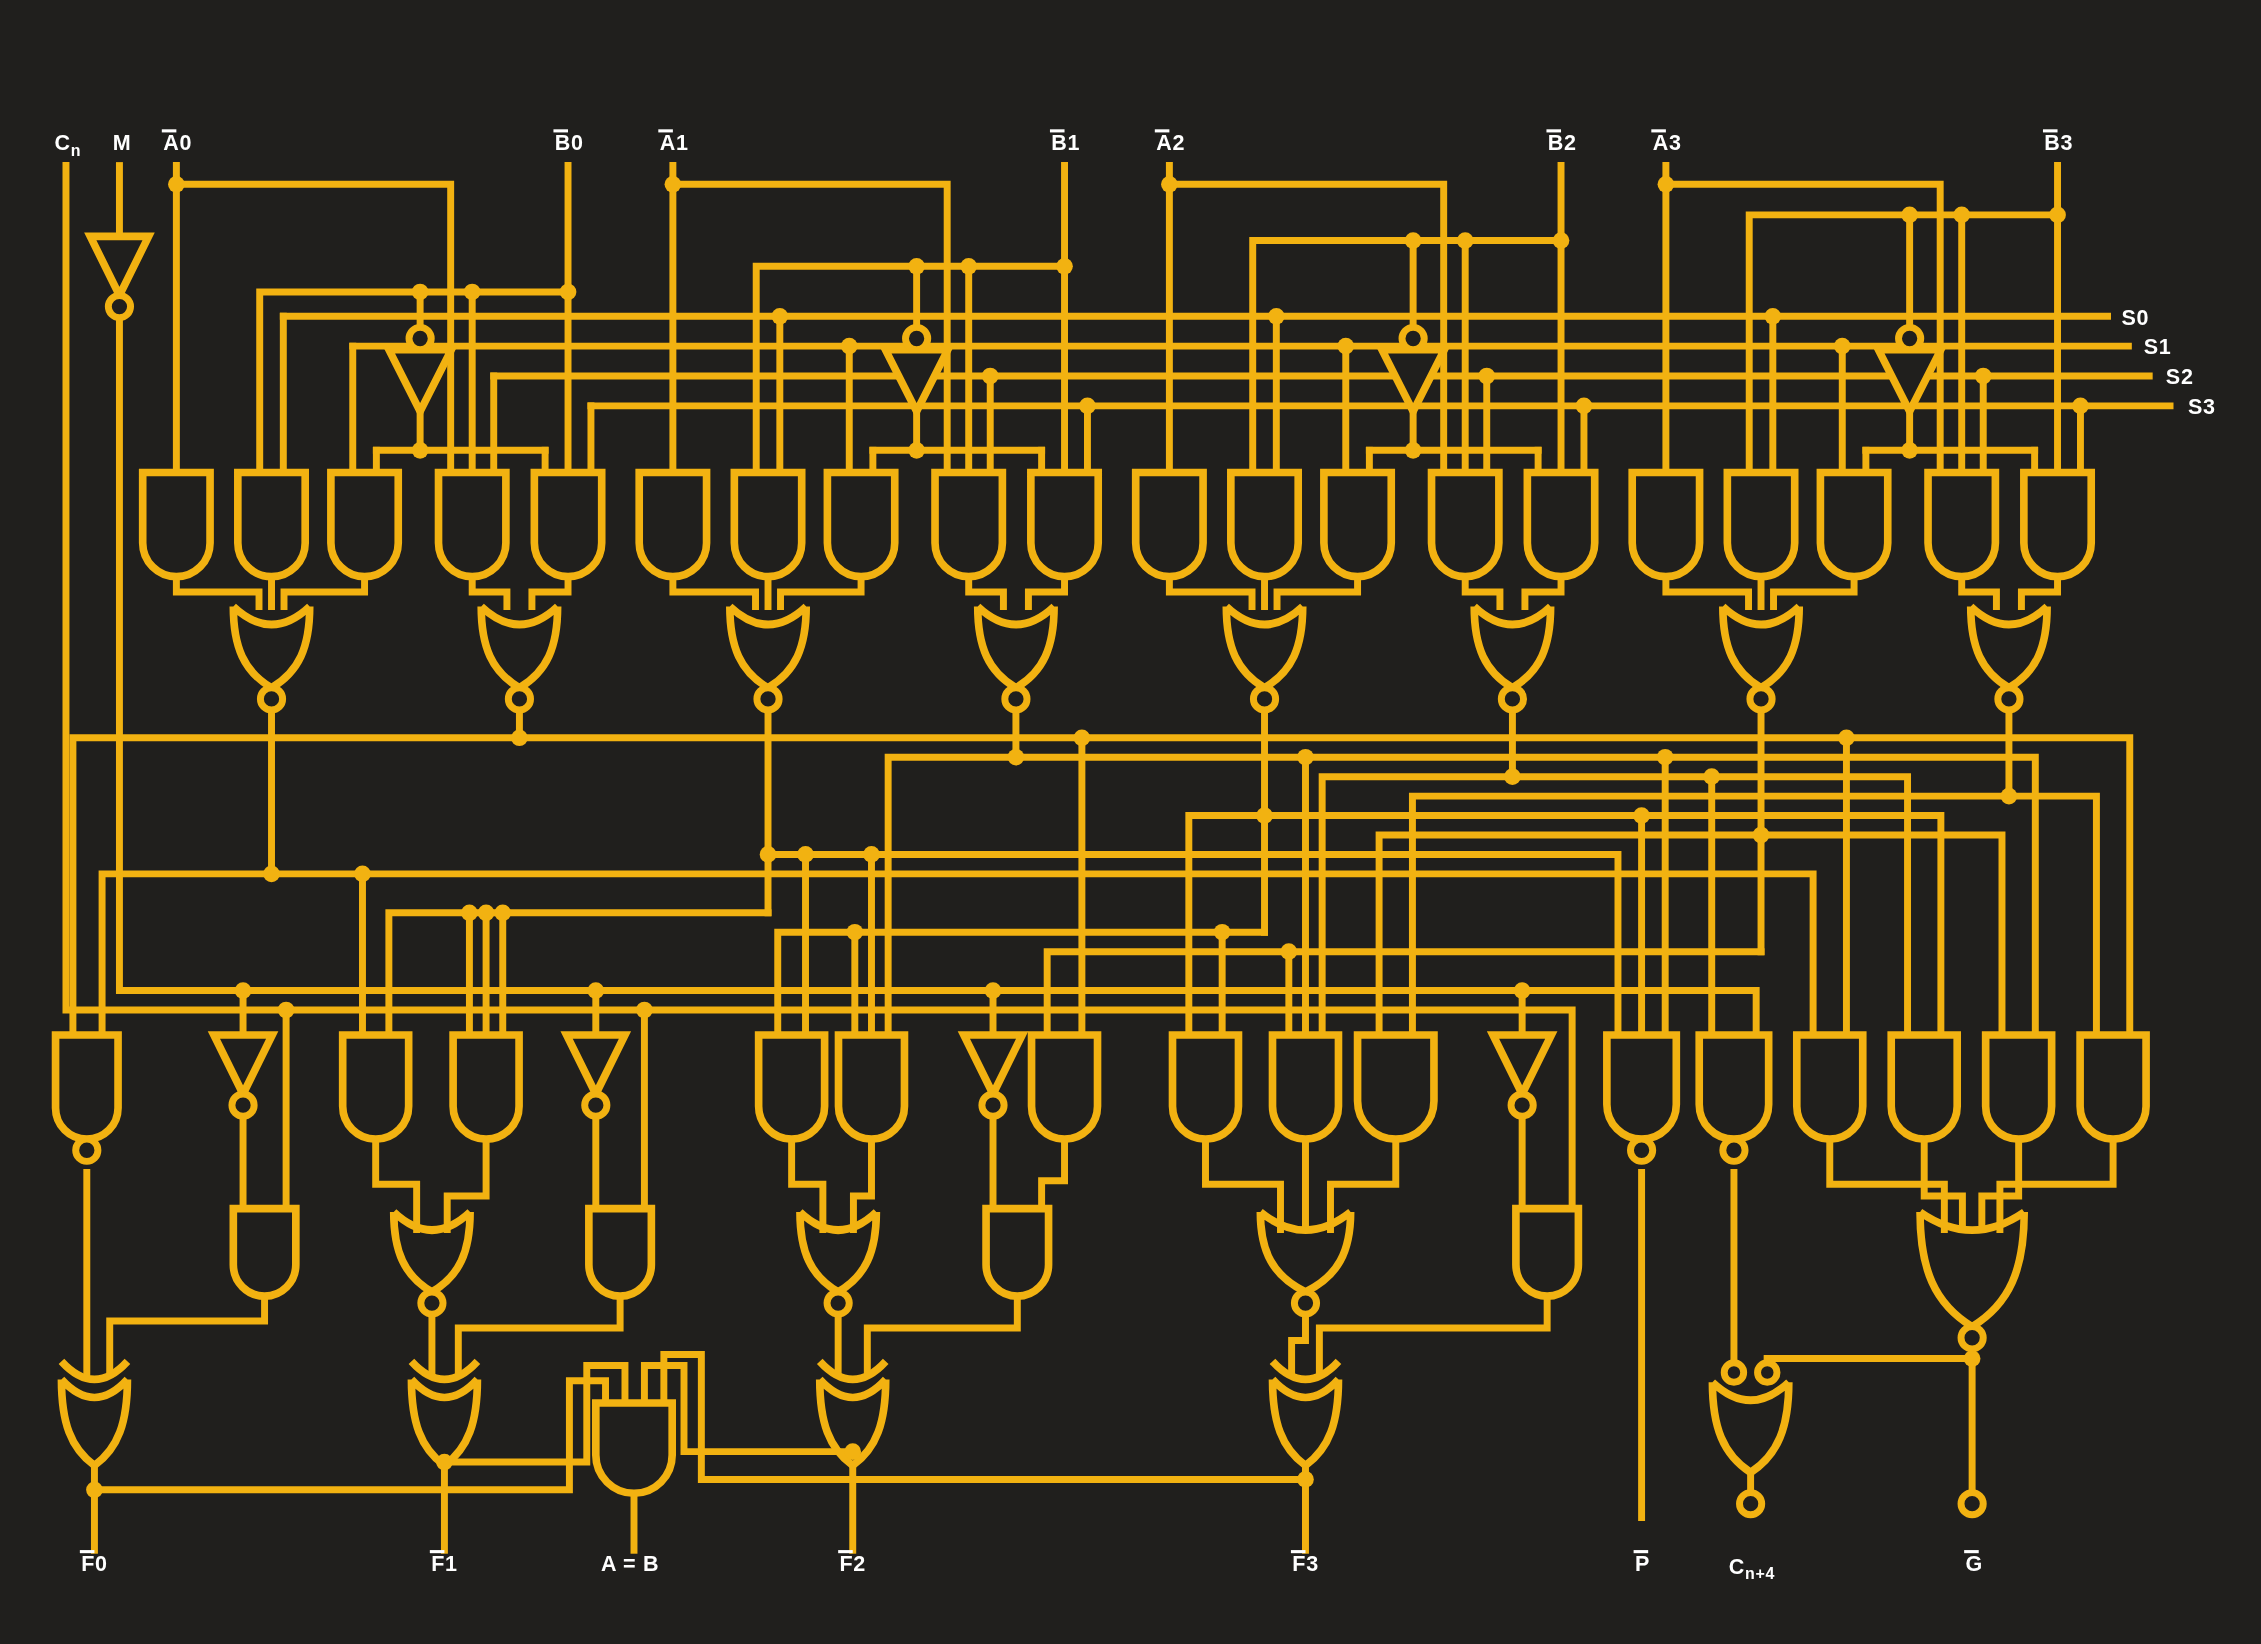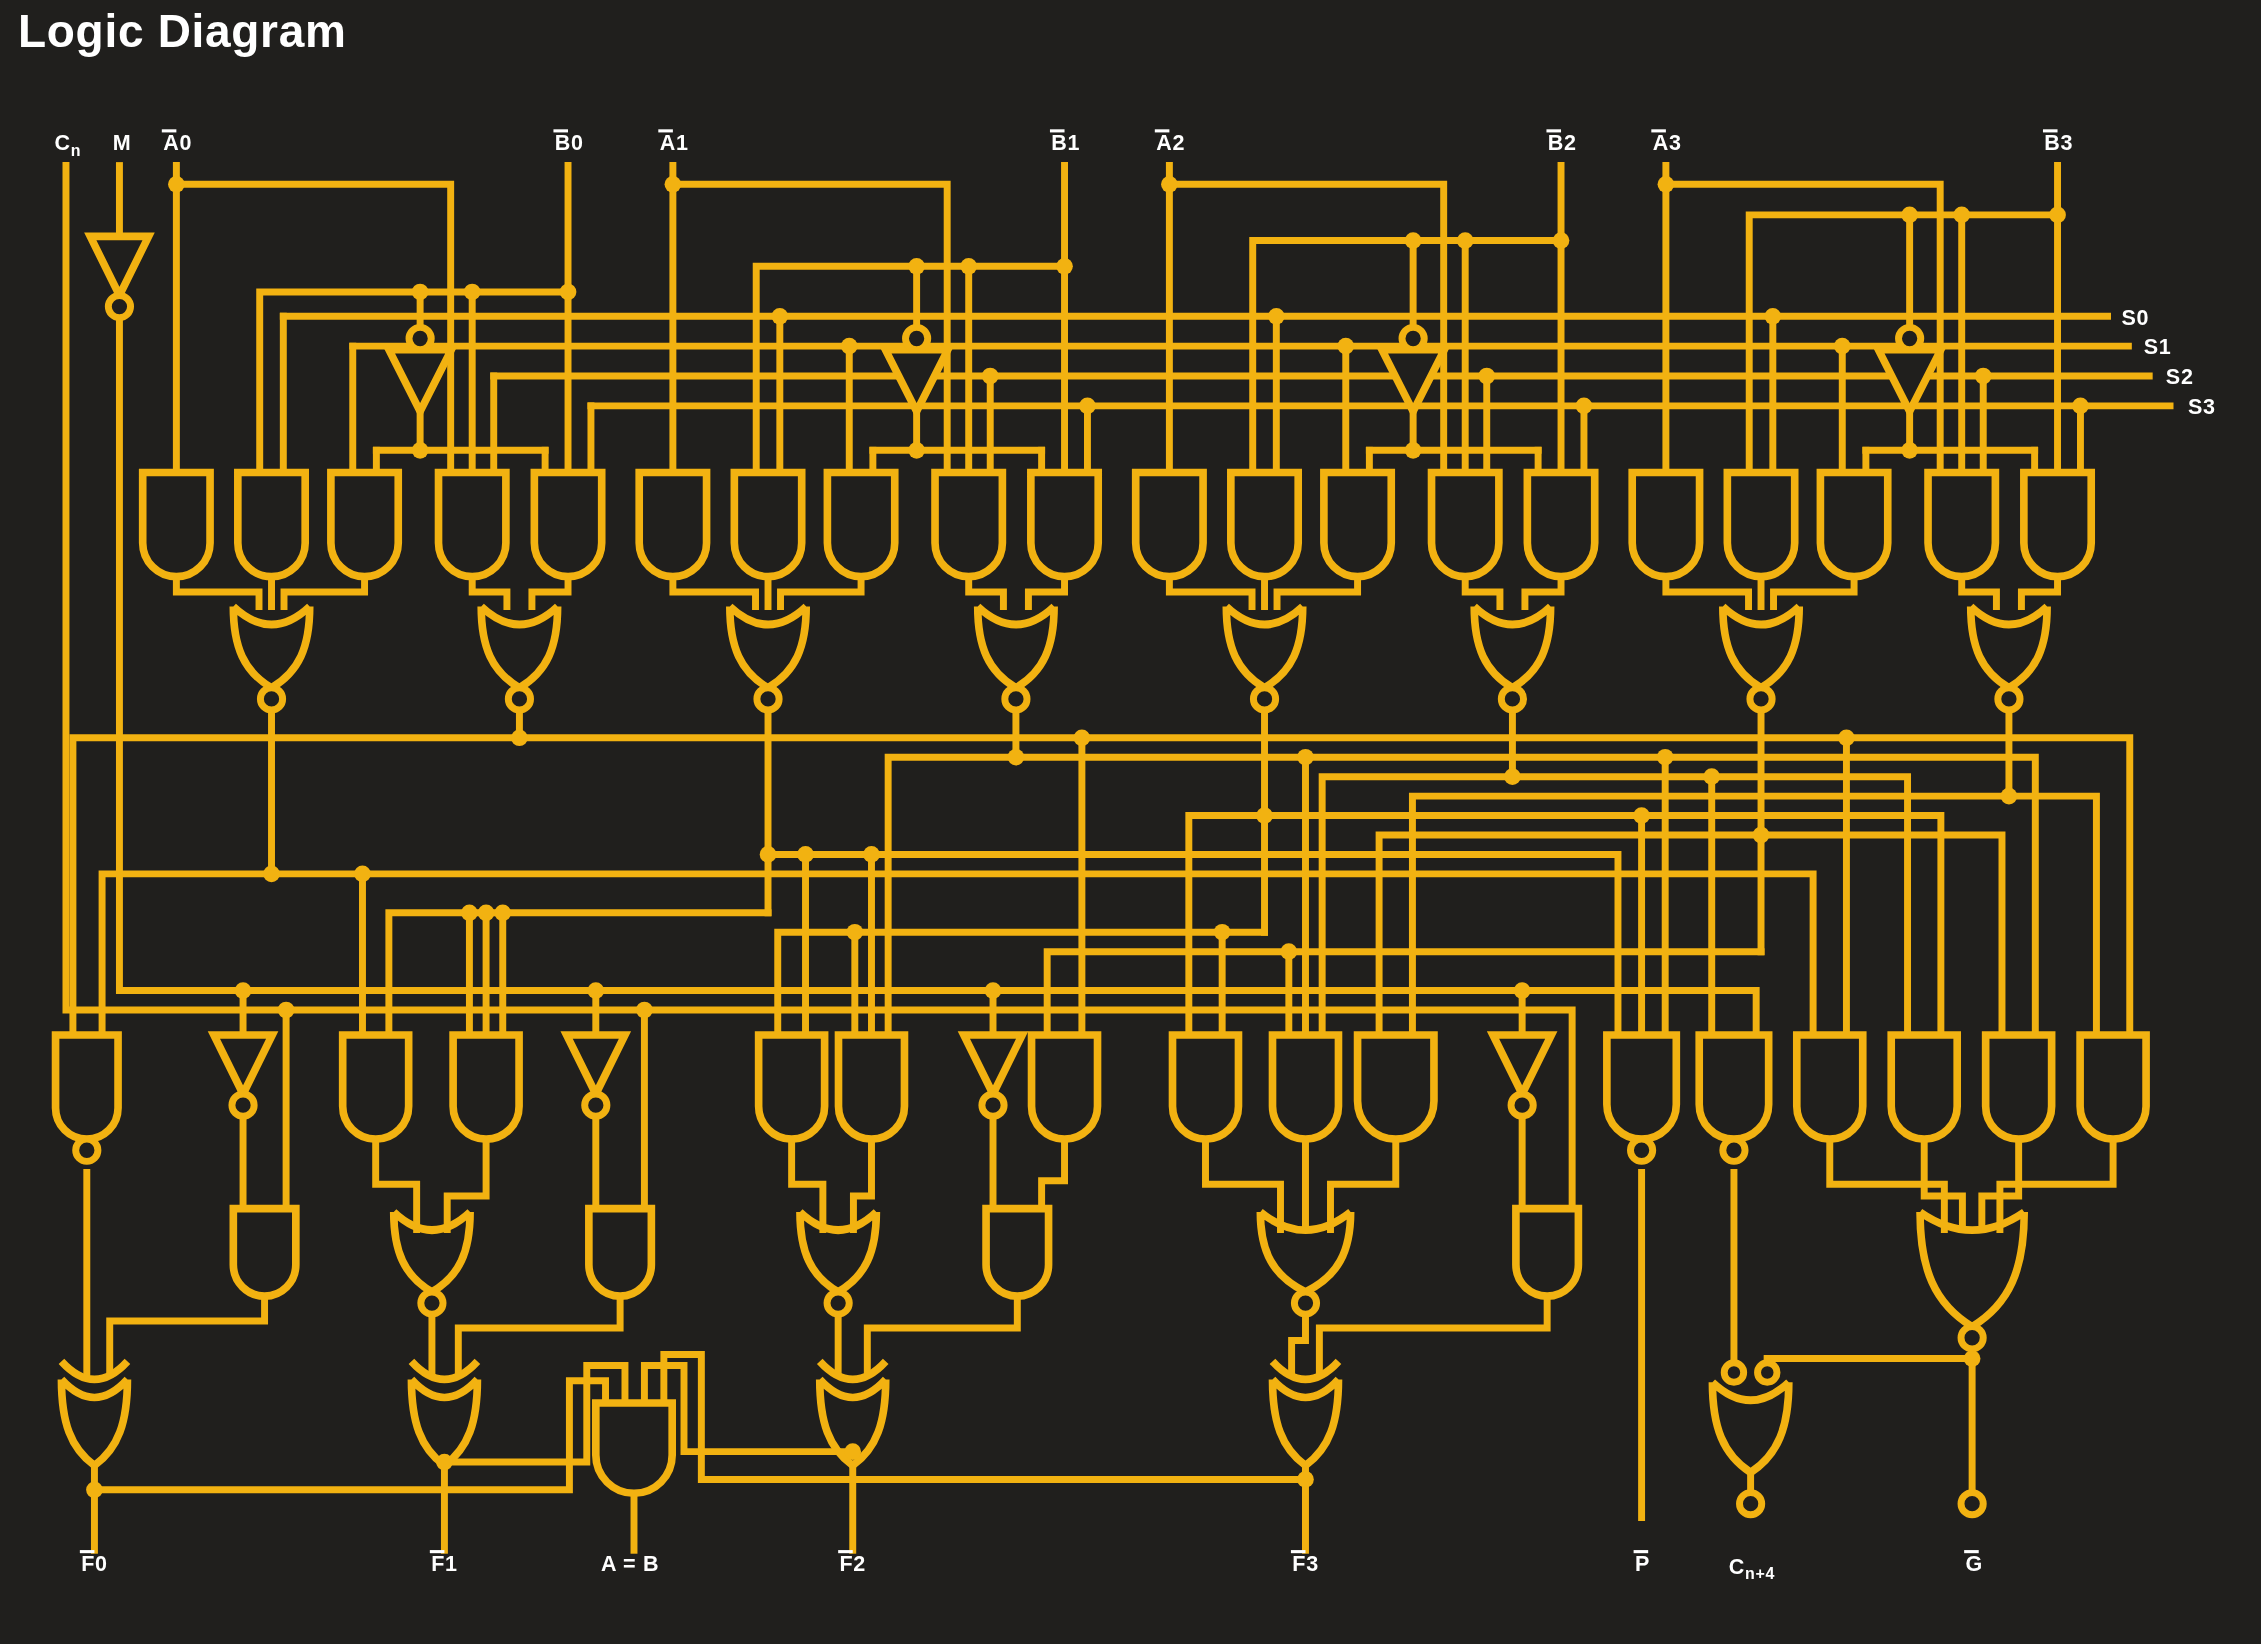--- a/index.html
+++ b/index.html
@@ -554,15 +554,14 @@
         </g>
         <g>
           <text x="2489.5" y="2266" fill="#ffffff" font-size="31" font-weight="bold" font-family="&quot;Liberation Sans&quot;,sans-serif" letter-spacing="1"><tspan>C</tspan><tspan font-size="23" dy="8">n+4</tspan></text>
         </g>
         <g>
           <text x="2830.5" y="2262" fill="#ffffff" font-size="31" font-weight="bold" font-family="&quot;Liberation Sans&quot;,sans-serif" letter-spacing="1"><tspan>G</tspan></text>
           <line x1="2828.5" y1="2234" x2="2849.5" y2="2234" stroke="#ffffff" stroke-width="4.5"></line>
         </g>
       </g>
     </svg>
-  <h1 class="title">Logic Diagram</h1>
 </div>
 
 
 </body></html>

